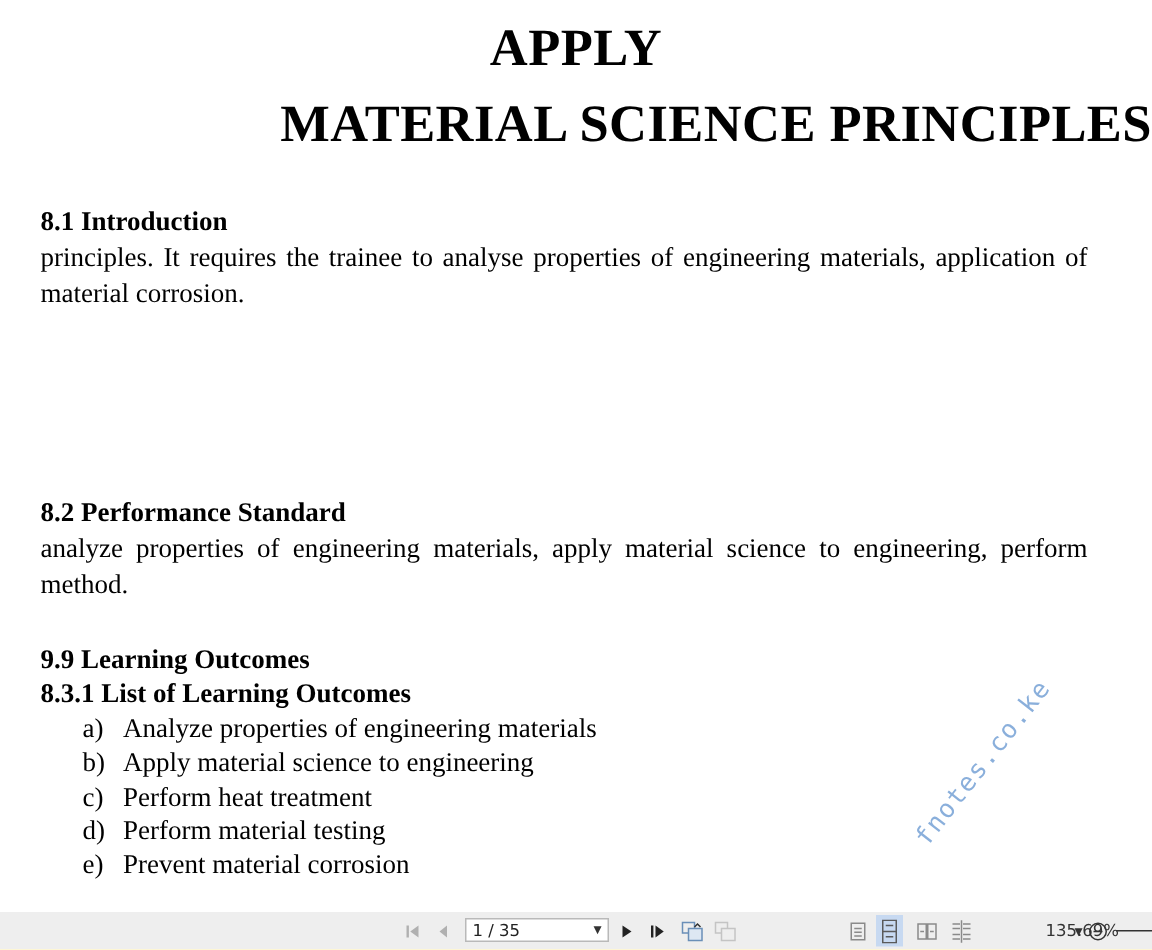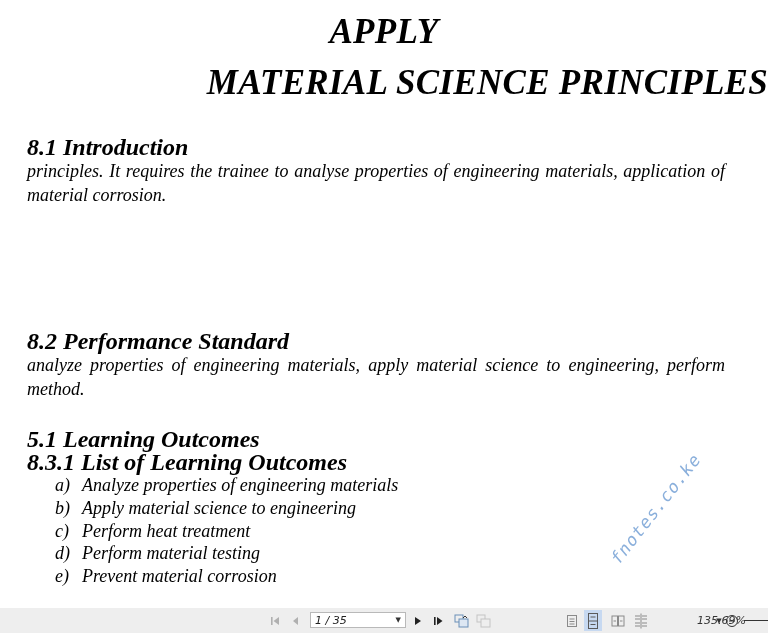--- a/index.html
+++ b/index.html
@@ -9,21 +9,20 @@
       height: 633px;
       overflow: hidden;
       background: #ffffff;
     }
     .viewport {
       position: relative;
       width: 768px;
       height: 633px;
       overflow: hidden;
       background: #fde047;
-      font-style: italic;
     }
     .page {
       position: absolute;
       left: 0;
       top: 0;
       width: 768px;
       height: 608px;
       background: #ffffff;
       color: #000;
       font-family: "Liberation Serif", "DejaVu Serif", serif;
@@ -41,21 +40,21 @@
     .title.t1 { top: 12px; }
     .title.t2 { top: 63px; text-align: right; }
 
     .section {
       position: absolute;
       left: 27px;
       width: 700px;
     }
     .h {
       font-weight: bold;
-      font-size: 24px;
+      font-size: 18px;
       line-height: 23px;
       margin: 0;
     }
     .p {
       font-size: 18px;
       line-height: 24.3px;
       margin: 0;
       text-align: justify;
       width: 698px;
     }
@@ -179,21 +178,21 @@
 
     <div class="section sec2">
       <h3 class="h">8.2 Performance Standard</h3>
       <div class="p">
         <span class="line">analyze properties of engineering materials, apply material science to engineering, perform</span>
         <span class="line last">method.</span>
       </div>
     </div>
 
     <div class="section sec3">
-      <h3 class="h">5.1 Learning Outcomes</h3>
+      <h3 class="h">9.9 Learning Outcomes</h3>
       <h4 class="h">8.3.1 List of Learning Outcomes</h4>
       <ul class="outcomes">
         <li>
           <span class="mark">a)</span>
           <span>Analyze properties of engineering materials</span>
         </li>
         <li>
           <span class="mark">b)</span>
           <span>Apply material science to engineering</span>
         </li>

